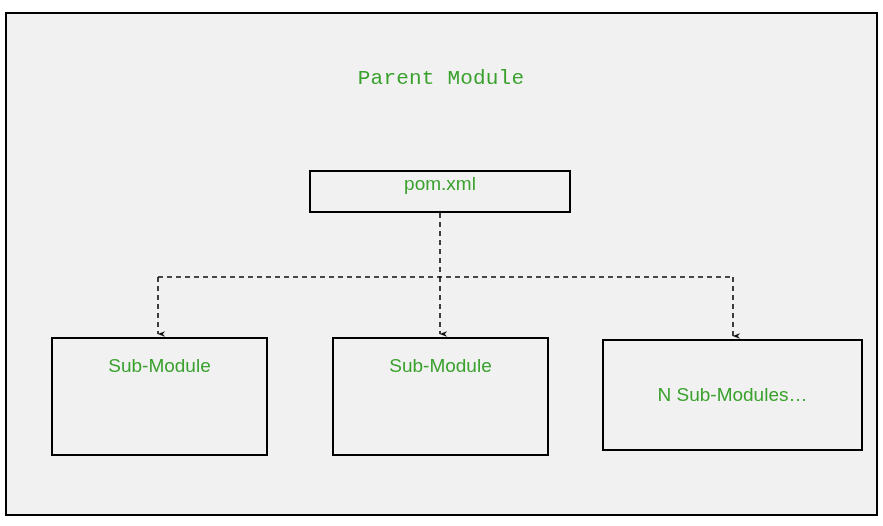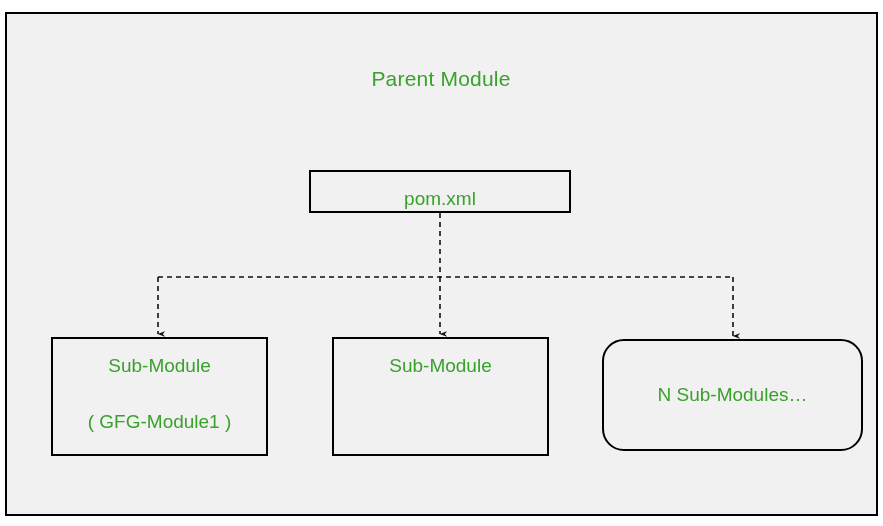--- a/index.html
+++ b/index.html
@@ -41,31 +41,31 @@
     position: absolute;
     left: 241px;
     top: 64px;
     width: 400px;
     text-align: center;
     color: #39a12c;
     font-size: 21px;
     line-height: 30px;
     letter-spacing: 0.2px;
   }
-  .title-line { display: block; white-space: pre; }
+  .title-line { display: block; white-space: pre; font-family: Liberation Mono, monospace; }
 
   .node-box {
     position: absolute;
     background: #f1f1f1;
     border: 2px solid #000000;
     box-sizing: border-box;
     display: flex;
     flex-direction: column;
     align-items: center;
-    justify-content: flex-end;
+    justify-content: flex-start;
     color: #39a12c;
     font-size: 19px;
   }
   #box-pom {
     left: 309px;
     top: 170px;
     width: 262px;
     height: 43px;
   }
   #box-pom .node-line { line-height: 24px; }
@@ -85,21 +85,20 @@
     height: 119px;
     justify-content: flex-start;
     padding-top: 14px;
   }
   #box-sub3 {
     left: 602px;
     top: 339px;
     width: 261px;
     height: 112px;
     justify-content: center;
-    border-radius: 22px;
   }
   .node-line {
     display: block;
     white-space: pre;
     line-height: 26px;
     text-align: center;
   }
   #box-sub1 .node-line.second,
   #box-sub2 .node-line.second {
     margin-top: 30px;
@@ -131,21 +130,20 @@
   <div class="title-block">
     <span class="title-line">Parent Module</span>
   </div>
 
   <div class="node-box" id="box-pom">
     <span class="node-line">pom.xml</span>
   </div>
 
   <div class="node-box" id="box-sub1">
     <span class="node-line first">Sub-Module</span>
-    <span class="node-line second">( GFG-Module1 )</span>
   </div>
 
   <div class="node-box" id="box-sub2">
     <span class="node-line first">Sub-Module</span>
   </div>
 
   <div class="node-box" id="box-sub3">
     <span class="node-line first">N Sub-Modules…</span>
   </div>
 

